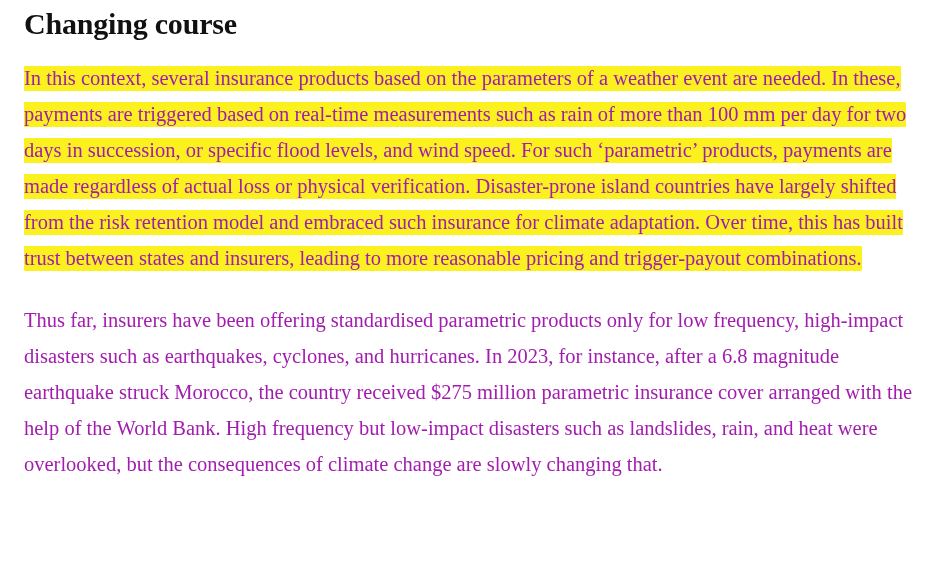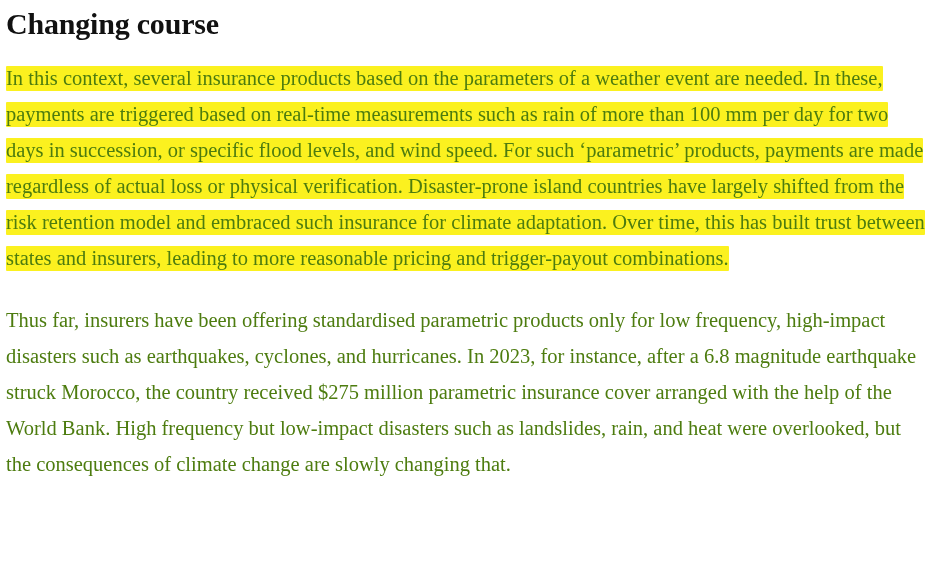--- a/index.html
+++ b/index.html
@@ -11,37 +11,37 @@
     width: 940px;
     height: 585px;
     font-family: "Liberation Serif", serif;
     color: #1a1a1a;
     overflow: hidden;
   }
   .page {
     width: 940px;
     height: 585px;
     box-sizing: border-box;
-    padding: 6px 14px 0 6px;
+    padding: 6px 14px 0 24px;
     position: relative;
   }
   .article-heading {
     font-family: "Liberation Serif", serif;
     font-weight: bold;
     font-size: 30px;
     line-height: 36px;
     letter-spacing: -0.2px;
     margin: 0 0 18px 0;
     color: #111111;
   }
   .para {
     font-size: 20.5px;
     line-height: 36px;
     margin: 0 0 26px 0;
-    color: #4d7c0f;
+    color: #a21caf;
     text-align: left;
   }
   .para:last-child {
     margin-bottom: 8px;
   }
   
   .hl {
     background-color: #fbf11f;
     box-decoration-break: clone;
     -webkit-box-decoration-break: clone;

